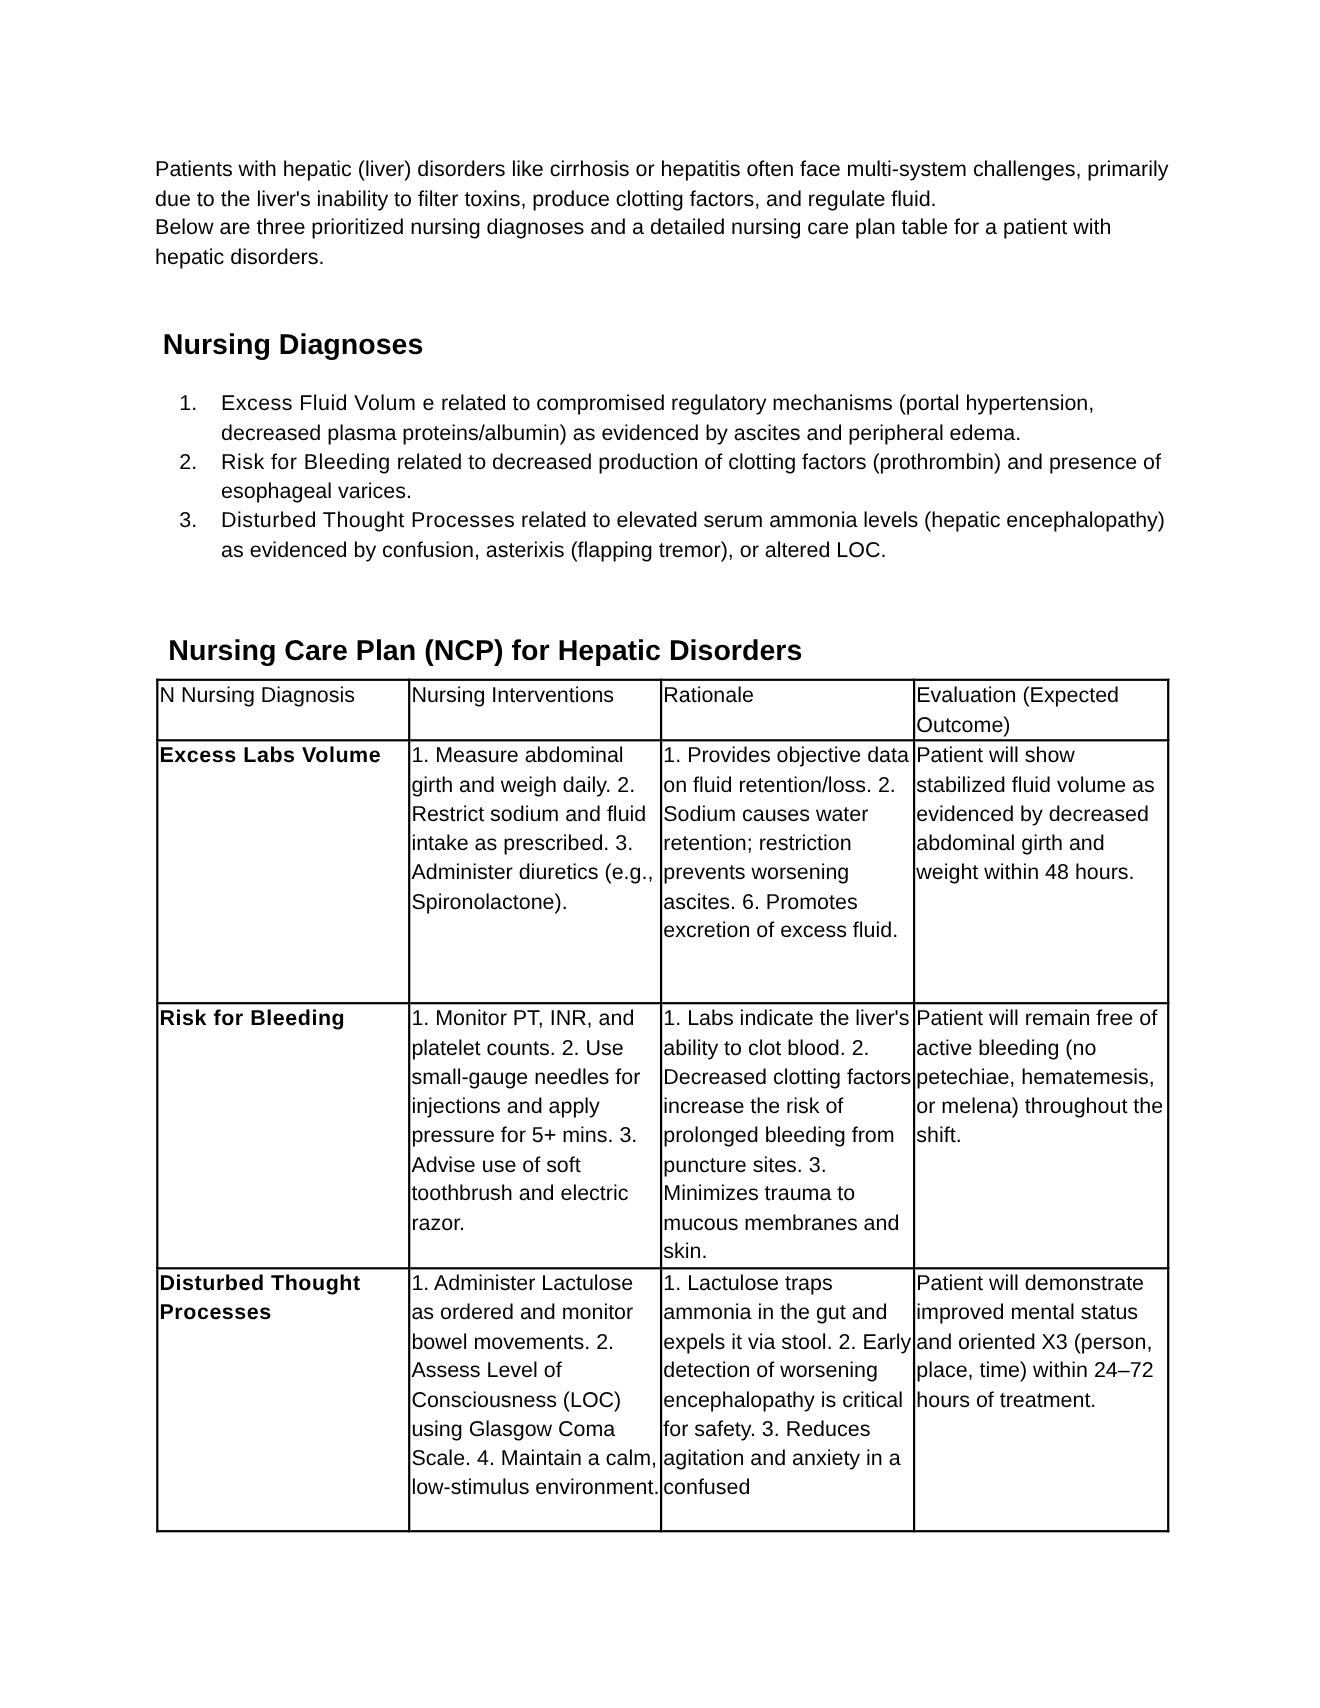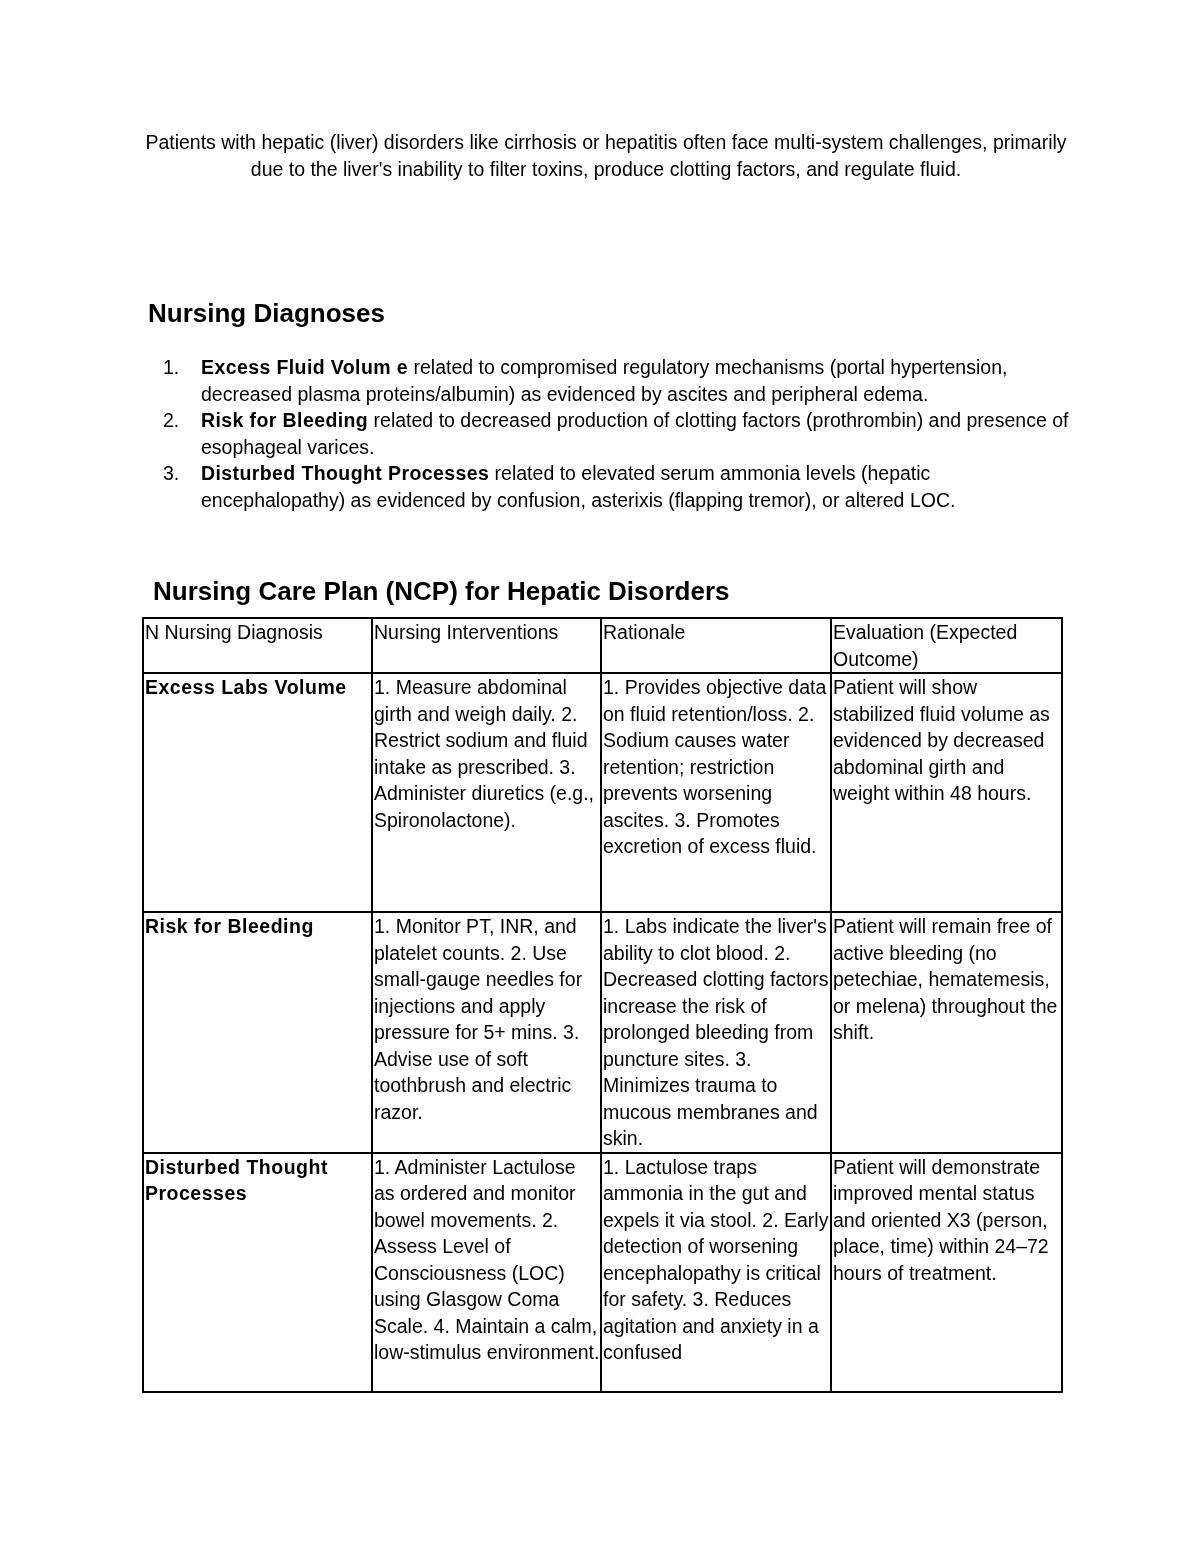--- a/index.html
+++ b/index.html
@@ -11,23 +11,22 @@
       width: 1200px;
       height: 1553px;
       position: relative;
       font-family: "Liberation Sans", sans-serif;
       color: #000;
       overflow: hidden;
     }
     .page {
       position: absolute;
       left: 141px;
-      top: 129px;
+      top: 141px;
       width: 930px;
-      text-align: center;
     }
     .intro p {
       margin: 0;
       font-size: 19.5px;
       line-height: 26.5px;
     }
     .h-diag {
       position: absolute;
       left: 148px;
       top: 297px;
@@ -50,21 +49,21 @@
       padding-left: 41px;
       font-size: 19.5px;
       line-height: 26.5px;
     }
     .diag-list .num {
       position: absolute;
       left: 3px;
       top: 0;
     }
     .diag-list b {
-      font-weight: bold;
+      font-weight: normal;
       letter-spacing: 0.4px;
       margin-top: 32px;
     }
     .h-ncp {
       position: absolute;
       left: 141px;
       top: 562px;
       margin: 12px;
       font-size: 26px;
       font-weight: bold;
@@ -98,20 +97,21 @@
     col.c2 { width: 229px; }
     col.c3 { width: 230px; }
     col.c4 { width: 231px; }
   </style>
 </head>
 <body>
 
 <div class="page">
   <div class="intro">
     <p>Patients with hepatic (liver) disorders like cirrhosis or hepatitis often face multi-system challenges, primarily due to the liver's inability to filter toxins, produce clotting factors, and regulate fluid.</p>
+    <p>Below are three prioritized nursing diagnoses and a detailed nursing care plan table for a patient with hepatic disorders.</p>
   </div>
 </div>
 
 <h2 class="h-diag">Nursing Diagnoses</h2>
 
 <ol class="diag-list">
   <li>
     <span class="num">1.</span><b>Excess Fluid Volum e</b><span> related to compromised regulatory mechanisms (portal hypertension, decreased plasma proteins/albumin) as evidenced by ascites and peripheral edema.</span>
   </li>
   <li>
@@ -134,21 +134,21 @@
   <tbody>
       <tr class="r-head">
     <td>N Nursing Diagnosis</td>
     <td>Nursing Interventions</td>
     <td>Rationale</td>
     <td>Evaluation (Expected Outcome)</td>
   </tr>
   <tr class="r1">
     <td class="diag">Excess Labs Volume</td>
     <td>1. Measure abdominal girth and weigh daily. 2. Restrict sodium and fluid intake as prescribed. 3. Administer diuretics (e.g., Spironolactone).</td>
-    <td>1. Provides objective data on fluid retention/loss. 2. Sodium causes water retention; restriction prevents worsening ascites. 3. Promotes excretion of excess fluid.</td>
+    <td>1. Provides objective data on fluid retention/loss. 2. Sodium causes water retention; restriction prevents worsening ascites. 6. Promotes excretion of excess fluid.</td>
     <td>Patient will show stabilized fluid volume as evidenced by decreased abdominal girth and weight within 48 hours.</td>
   </tr>
   <tr class="r2">
     <td class="diag">Risk for Bleeding</td>
     <td>1. Monitor PT, INR, and platelet counts. 2. Use small-gauge needles for injections and apply pressure for 5+ mins. 3. Advise use of soft toothbrush and electric razor.</td>
     <td>1. Labs indicate the liver's ability to clot blood. 2. Decreased clotting factors increase the risk of prolonged bleeding from puncture sites. 3. Minimizes trauma to mucous membranes and skin.</td>
     <td>Patient will remain free of active bleeding (no petechiae, hematemesis, or melena) throughout the shift.</td>
   </tr>
   <tr class="r3">
     <td class="diag">Disturbed Thought Processes</td>

